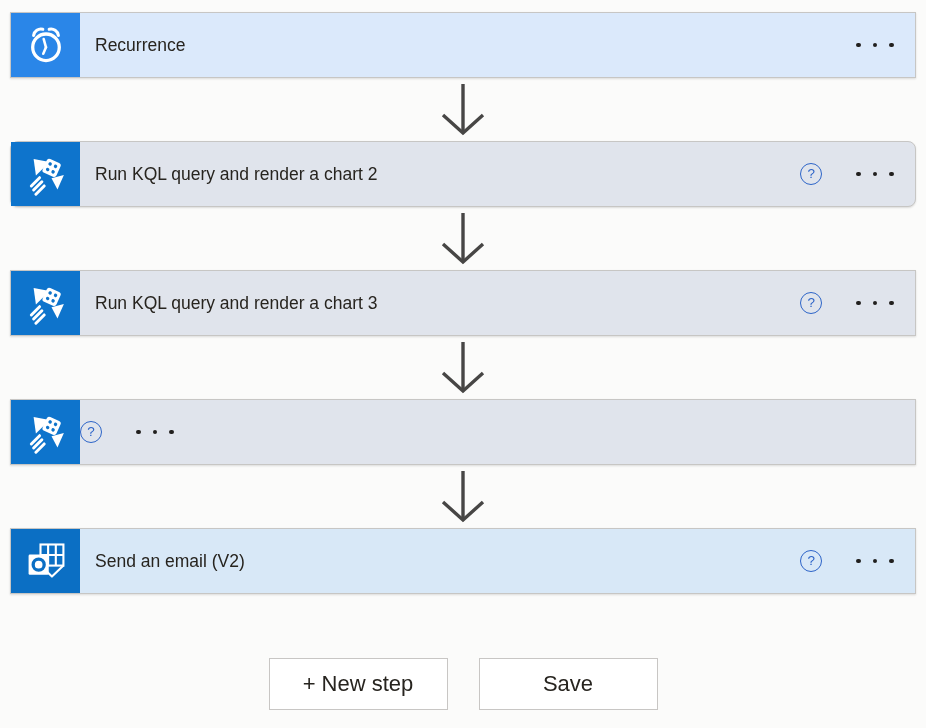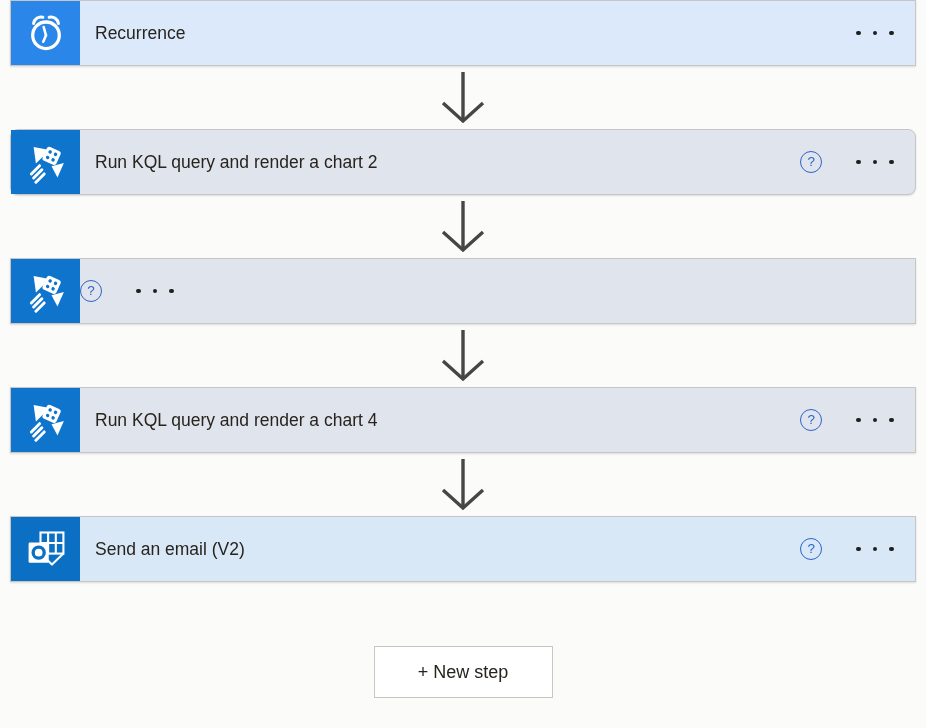--- a/index.html
+++ b/index.html
@@ -2,21 +2,21 @@
 <html><head>
 <meta charset="utf-8">
 <style>
   html,body{margin:0;padding:0;}
   body{
     width:926px;height:728px;overflow:hidden;
     background:#fbfbfa;
     font-family:"Liberation Sans","DejaVu Sans",sans-serif;
     -webkit-font-smoothing:antialiased;
   }
-  .canvas{padding:0 10px 0;display:flex;flex-direction:column;}
+  .canvas{padding:12px 10px 0;display:flex;flex-direction:column;}
   .step-card{
     height:66px;box-sizing:border-box;
     border:1px solid #c7c6c4;
     box-shadow:0 1px 2px rgba(0,0,0,.13);
     display:flex;align-items:center;
     background:#e0e4ec;
     cursor:pointer;
   }
   .icon-box{
     width:69px;height:100%;flex:0 0 69px;
@@ -39,21 +39,21 @@
   .dots-btn{display:flex;align-items:center;gap:12px;cursor:pointer;padding:6px 0;}
   .dot{width:4.6px;height:4.6px;border-radius:50%;background:#211f1e;}
   .arrow-gap{height:63px;display:flex;justify-content:center;align-items:center;}
   .arrow-gap svg{display:block;}
   .footer{
     margin-top:64px;display:flex;justify-content:center;gap:31px;
   }
   .footer button{
     width:179px;height:52px;box-sizing:border-box;
     background:#ffffff;border:1px solid #c8c6c4;
-    font-family:inherit;font-size:18px;color:#27241f;
+    font-family:inherit;font-size:22px;color:#27241f;
     cursor:pointer;
   }
 </style>
 </head>
 <body>
 
 <div class="canvas">
   <div class="step-card" style="background: rgb(219, 233, 251);">
     <div class="icon-box" style="background: rgb(42, 134, 232);">
       <svg viewBox="0 0 48 48" fill="none">
@@ -134,20 +134,21 @@
           <circle cx="27" cy="20.6" r="1.9" fill="#0d73ca"></circle>
           <circle cx="33.5" cy="20.6" r="1.9" fill="#0d73ca"></circle>
         </g>
         <path d="M30,28.5 L43.5,25 L36.5,41 Z" fill="#fff"></path>
         <path d="M8,37 L17,28" stroke="#fff" stroke-width="3.2" stroke-linecap="round"></path>
         <path d="M10.5,41.5 L19.5,32.5" stroke="#fff" stroke-width="3.2" stroke-linecap="round"></path>
         <path d="M13,46 L22,37" stroke="#fff" stroke-width="3.2" stroke-linecap="round"></path>
       </svg>
 
     </div>
+    <span class="step-title">Run KQL query and render a chart 3</span>
     <div class="right-controls">
       <div class="help-btn">
         <span>?</span>
       </div>
       <div class="dots-btn">
         <span class="dot"></span>
         <span class="dot"></span>
         <span class="dot"></span>
       </div>
     </div>
@@ -172,21 +173,20 @@
           <circle cx="27" cy="20.6" r="1.9" fill="#0d73ca"></circle>
           <circle cx="33.5" cy="20.6" r="1.9" fill="#0d73ca"></circle>
         </g>
         <path d="M30,28.5 L43.5,25 L36.5,41 Z" fill="#fff"></path>
         <path d="M8,37 L17,28" stroke="#fff" stroke-width="3.2" stroke-linecap="round"></path>
         <path d="M10.5,41.5 L19.5,32.5" stroke="#fff" stroke-width="3.2" stroke-linecap="round"></path>
         <path d="M13,46 L22,37" stroke="#fff" stroke-width="3.2" stroke-linecap="round"></path>
       </svg>
 
     </div>
-    <span class="step-title">Run KQL query and render a chart 4</span>
     <div class="right-controls">
       <div class="help-btn">
         <span>?</span>
       </div>
       <div class="dots-btn">
         <span class="dot"></span>
         <span class="dot"></span>
         <span class="dot"></span>
       </div>
     </div>
@@ -219,13 +219,14 @@
         <span class="dot"></span>
         <span class="dot"></span>
         <span class="dot"></span>
       </div>
     </div>
   </div>
 </div>
 
 <div class="footer">
   <button>+ New step</button>
+  <button>Save</button>
 </div>
 
 </body></html>

